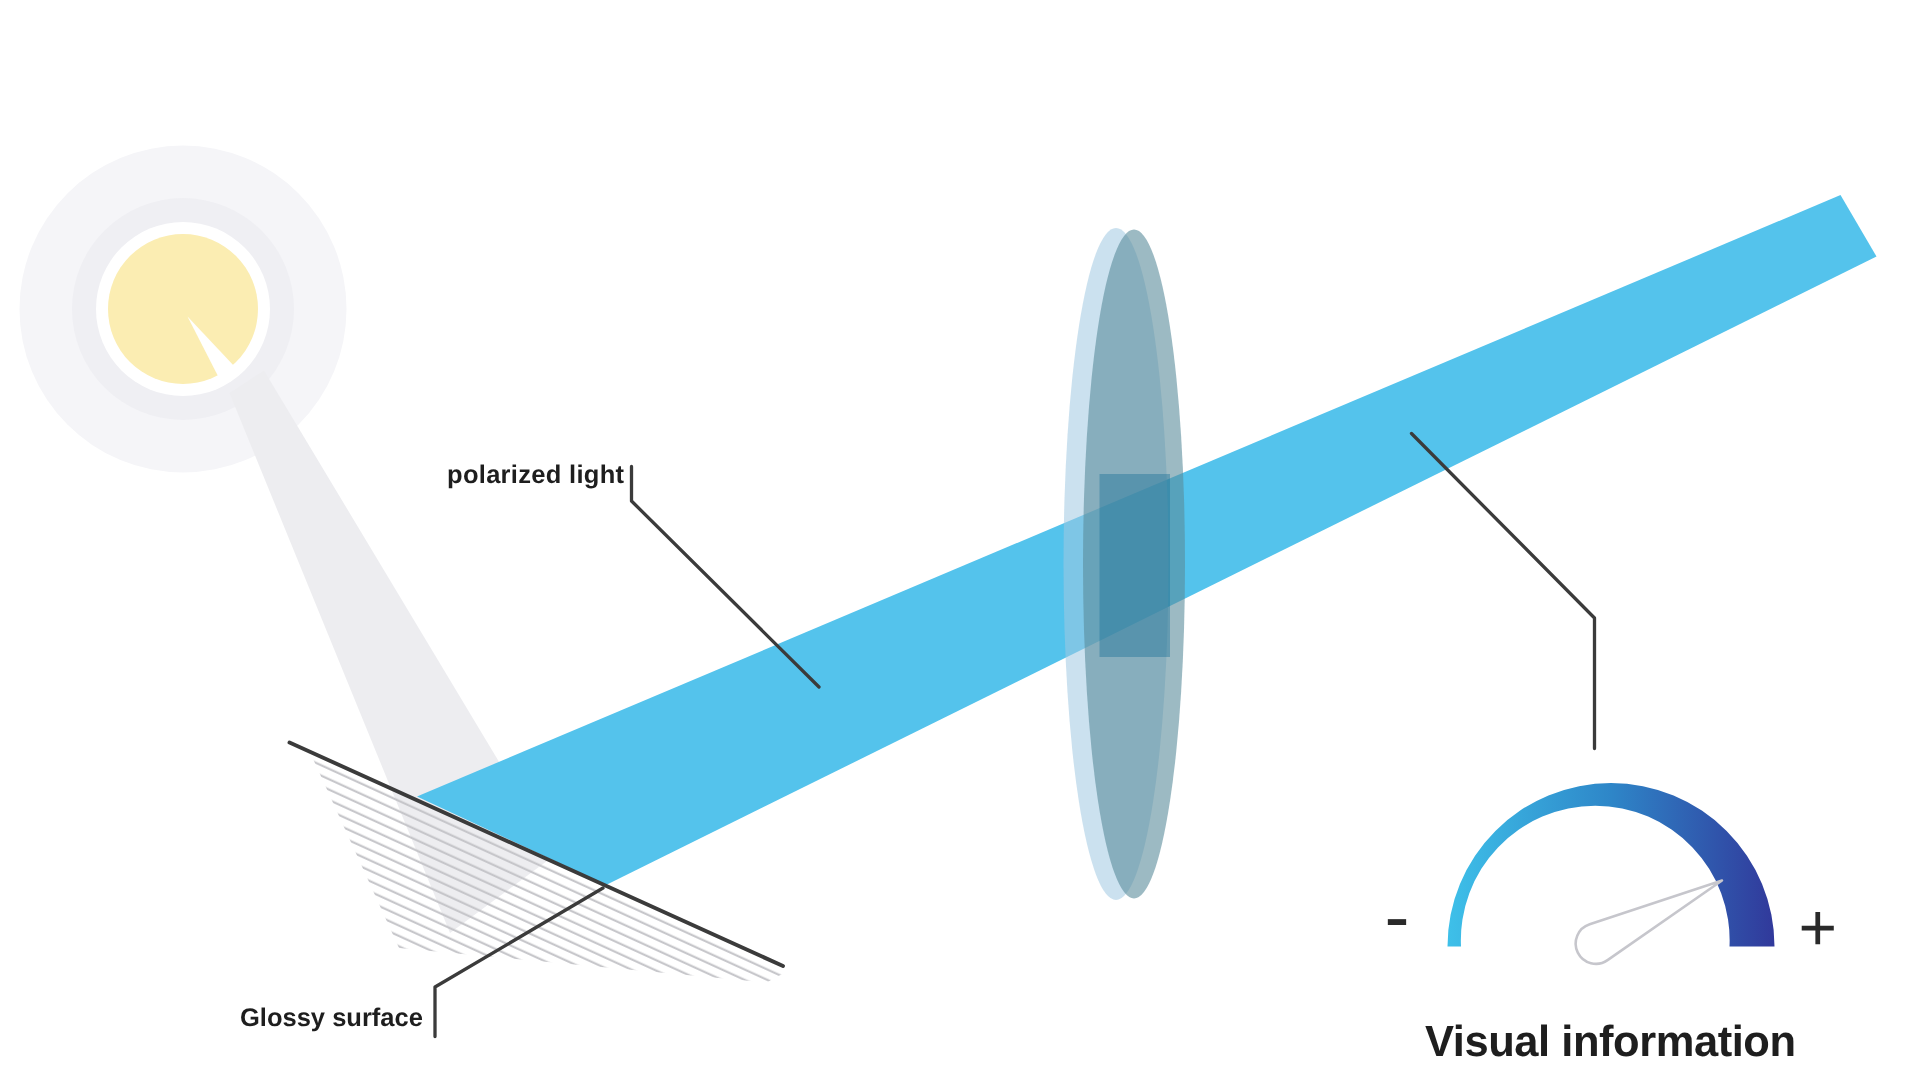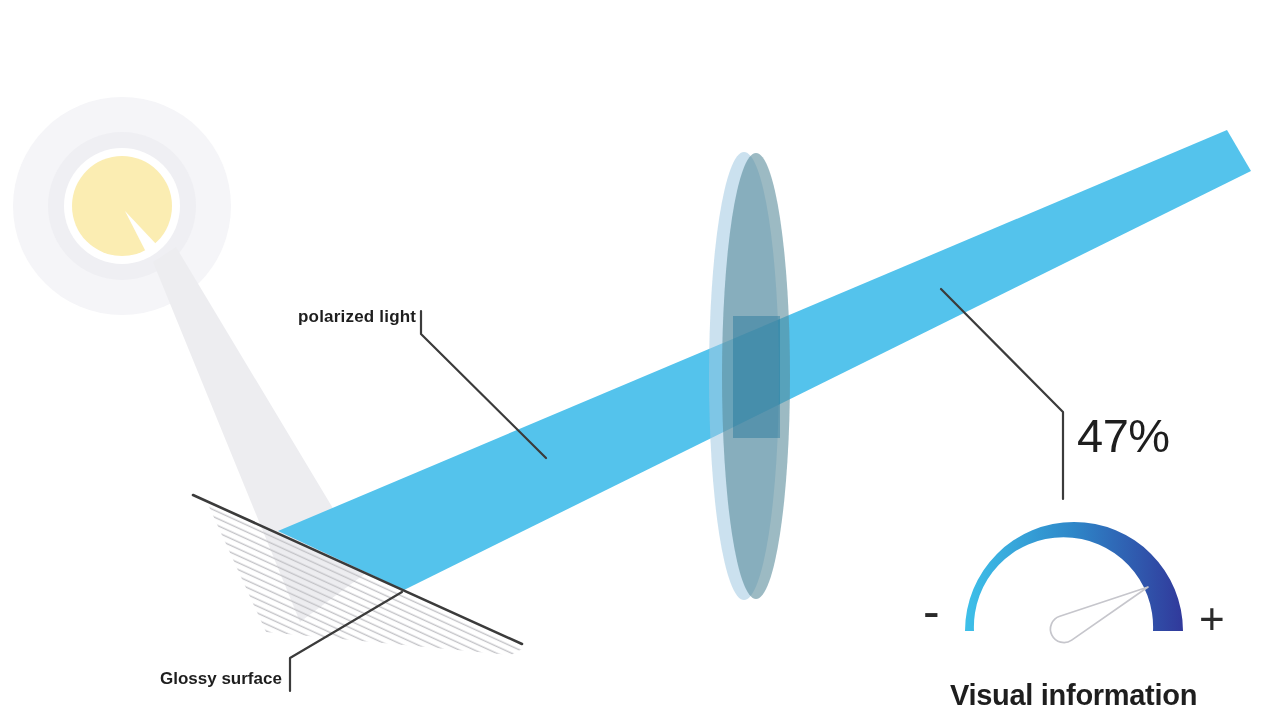--- a/index.html
+++ b/index.html
@@ -86,21 +86,20 @@
     <g>
       <path fill="url(#gaugeGrad)" d="M 965 631 A 109 109 0 0 1 1183 631 L 1153 631 A 89.6 89.6 0 1 0 974 631 Z"></path>
       <path class="needle" d="M 1148 587 L 1071.7 640.1 A 13.5 13.5 0 1 1 1059.8 616.2 Z"></path>
     </g>
   </svg>
 
   <div class="label lbl-polarized">polarized light</div>
 
   <div class="label lbl-glossy">Glossy surface</div>
 
-  <div class="label stat-value">47%</div>
 
 
   <div class="label gauge-minus">-</div>
 
   <div class="label gauge-plus">+</div>
 
   <div class="label gauge-title">Visual information</div>
 
 </div>
 

